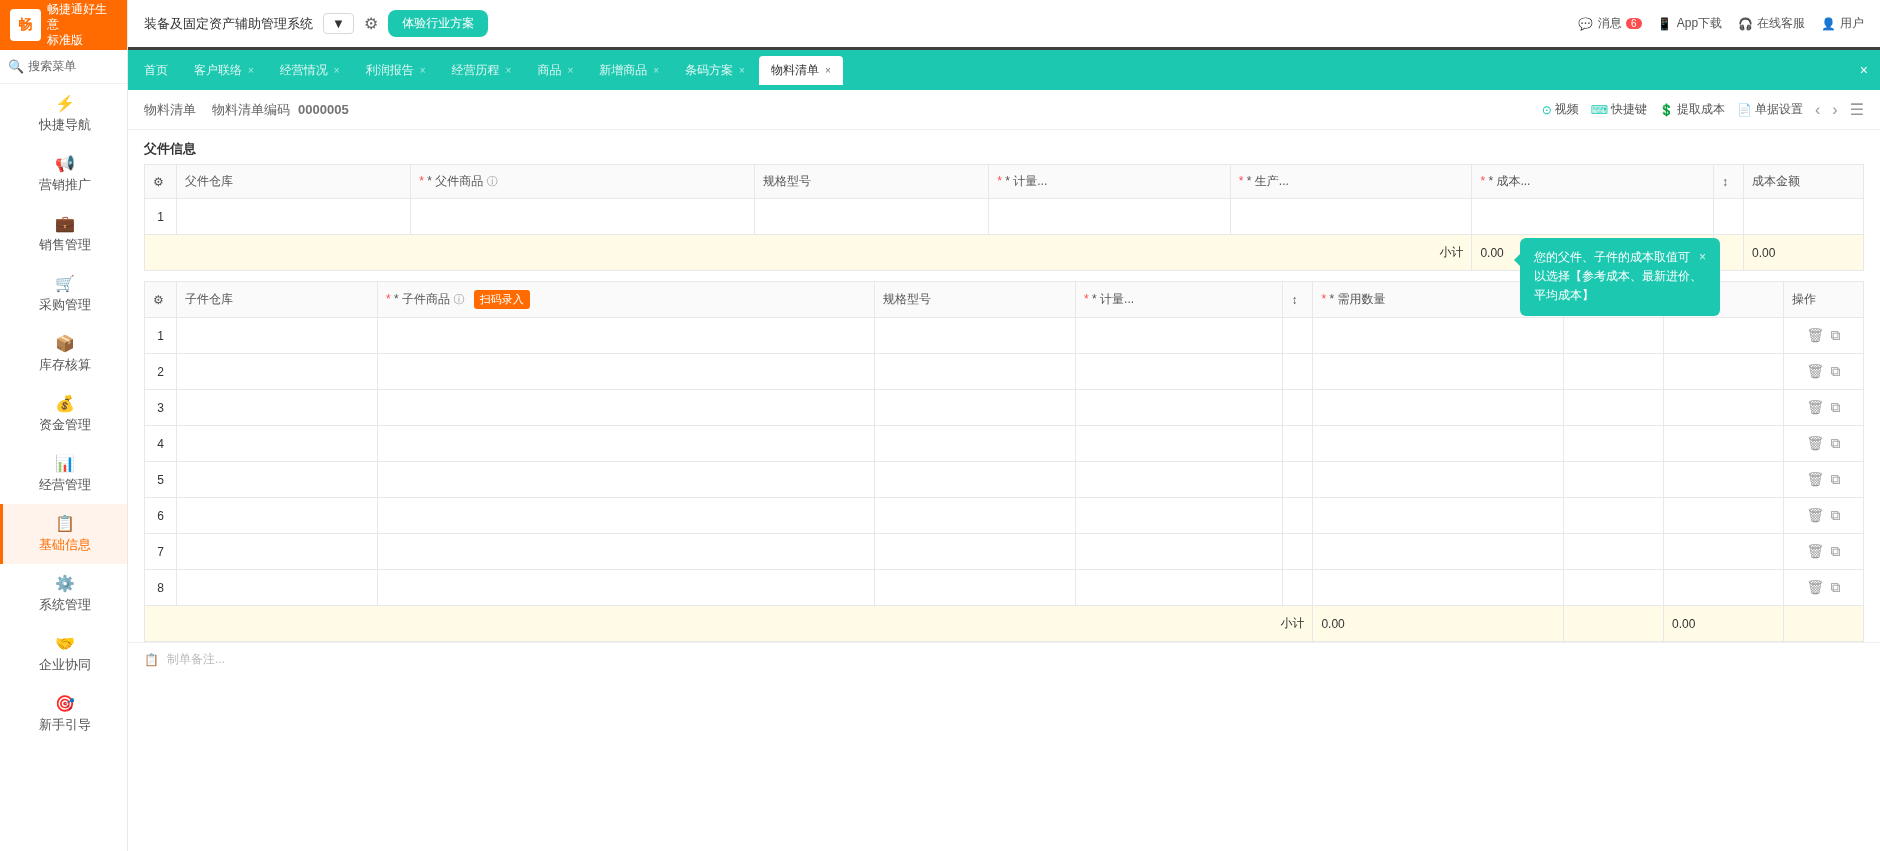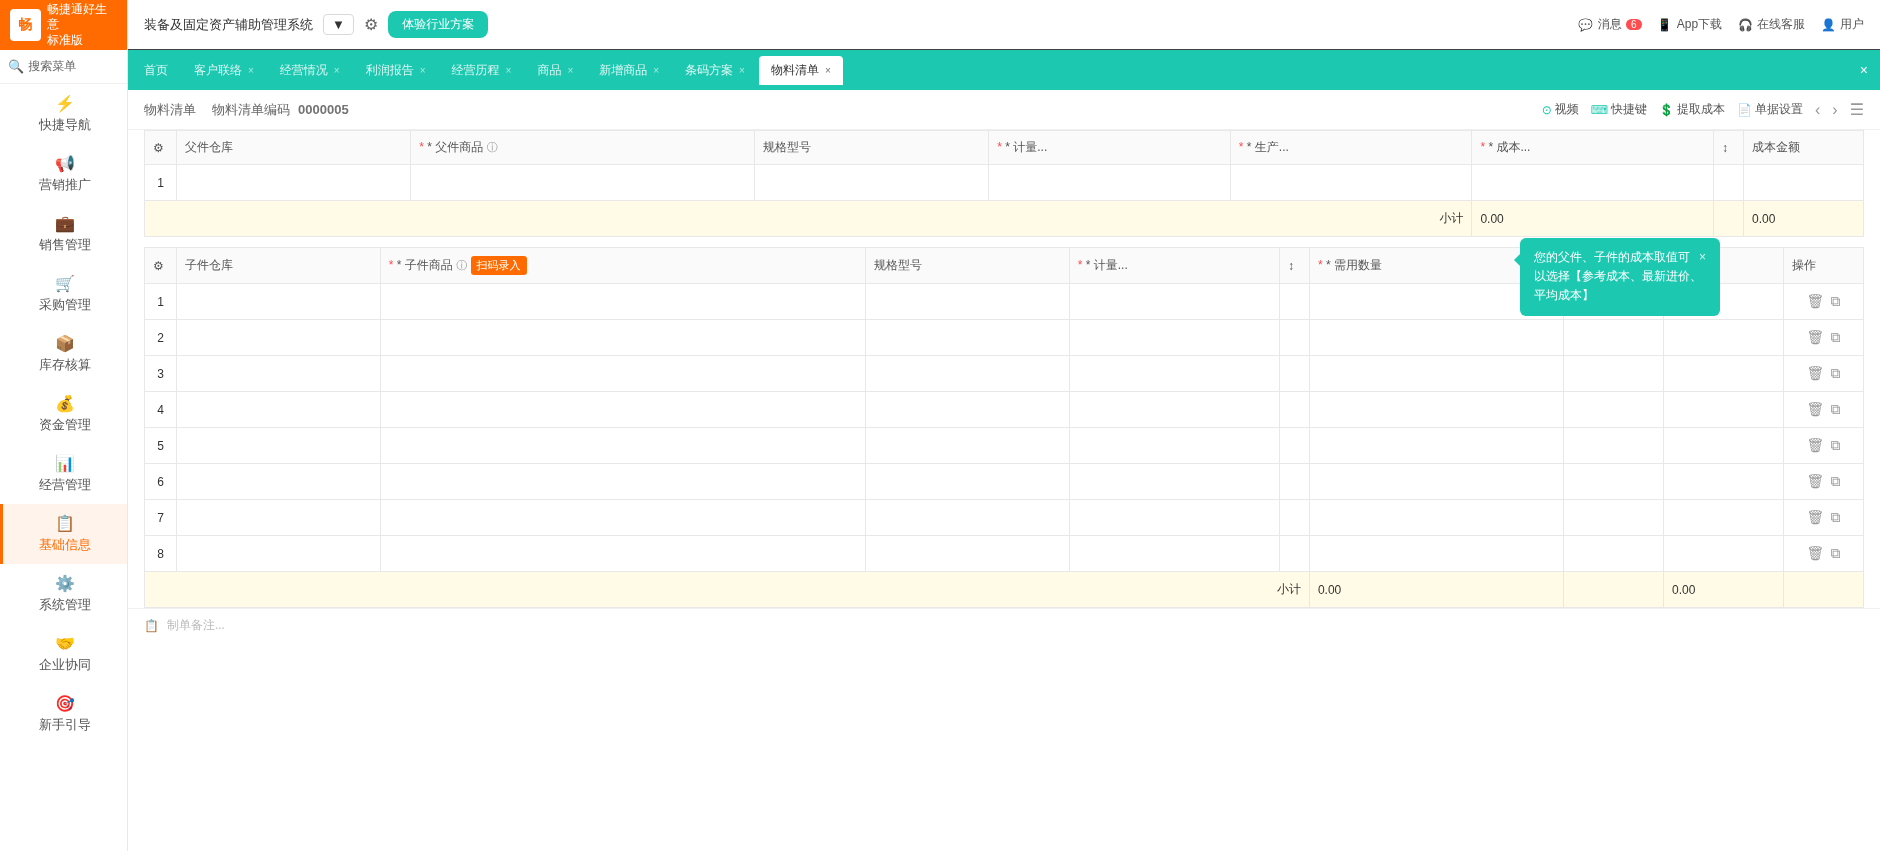--- a/index.html
+++ b/index.html
@@ -74,21 +74,21 @@
     }
 
     
     .top-header {
       background: #fff;
       height: 50px;
       display: flex;
       align-items: center;
       justify-content: space-between;
       padding: 0 16px;
-      border-bottom: 1px solid #404040;
+      border-bottom: 3px solid #404040;
     }
     .top-header-left {
       display: flex;
       align-items: center;
       gap: 10px;
       color: #333;
       font-size: 13px;
     }
     .top-header-title { font-size: 13px; }
     .top-header-dropdown {
@@ -263,20 +263,21 @@
     .row-no { text-align: center; color: #999; }
     .required-mark { color: #ff4d4f; }
     .scan-btn {
       background: #ff6b00;
       color: #fff;
       border: none;
       border-radius: 3px;
       padding: 2px 6px;
       font-size: 11px;
       cursor: pointer;
+      margin-left: 6px;
     }
     .cost-amount { color: #333; }
     .subtotal-label { text-align: right; color: #555; padding-right: 12px; }
     .action-icons { display: flex; gap: 6px; justify-content: center; }
     .action-icon { cursor: pointer; color: #999; font-size: 14px; }
 
     
     .tooltip-box {
       position: absolute;
       right: 160px;
@@ -483,20 +484,21 @@
             <span class="icon">📄</span>
             <span>单据设置</span>
           </div>
           <span style="cursor:pointer;color:#999;font-size:16px;">‹</span>
           <span style="cursor:pointer;color:#999;font-size:16px;">›</span>
           <span style="cursor:pointer;color:#999;font-size:16px;">☰</span>
         </div>
       </div>
 
       <div class="section">
+        <div class="section-title">父件信息</div>
         <table class="data-table">
           <thead>
             <tr>
               <th class="th-gear">⚙</th>
               <th>父件仓库</th>
               <th>
                 <span class="required-mark">*</span>
                 <span>* 父件商品</span>
                 <span class="info-icon">ⓘ</span>
               </th>

